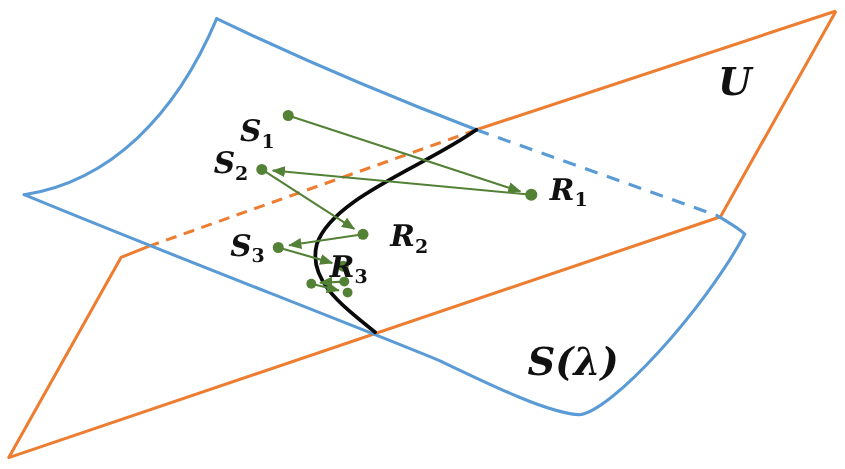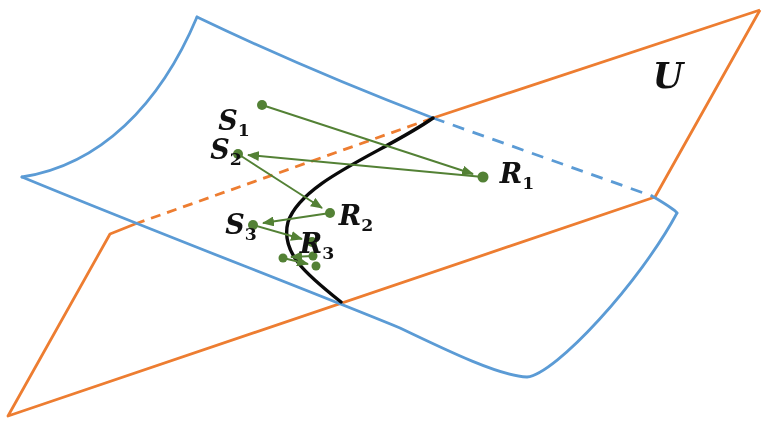--- a/index.html
+++ b/index.html
@@ -97,20 +97,21 @@
       <circle class="fill-iter" cx="330" cy="213" r="5"></circle>
       <circle class="fill-iter" cx="253" cy="225" r="5"></circle>
       <circle class="fill-iter" cx="312" cy="242" r="5"></circle>
       <circle class="fill-iter" cx="313" cy="256" r="4.5"></circle>
       <circle class="fill-iter" cx="283" cy="258" r="4.5"></circle>
       <circle class="fill-iter" cx="316" cy="266" r="4.5"></circle>
     </g>
   </svg>
 
   <div class="math-label" style="left: 234px; top: 88px; margin-top: 32px;"><span>S</span><sub>1</sub></div>
-  <div class="math-label" style="left: 226px; top: 149px;"><span>S</span><sub>2</sub></div>
-  <div class="math-label" style="left: 241px; top: 224px;"><span>S</span><sub>3</sub></div>
+  <div class="math-label" style="left: 210px; top: 149px;"><span>S</span><sub>2</sub></div>
+  <div class="math-label" style="left: 225px; top: 224px;"><span>S</span><sub>3</sub></div>
   <div class="math-label" style="left: 517px; top: 173px;"><span>R</span><sub>1</sub></div>
-  <div class="math-label" style="left: 356px; top: 215px;"><span>R</span><sub>2</sub></div>
+  <div class="math-label" style="left: 372px; top: 215px;"><span>R</span><sub>2</sub></div>
   <div class="math-label" style="left: 317px; top: 243px;"><span>R</span><sub>3</sub></div>
   <div class="math-label big" style="left: 668px; top: 75px;">U</div>
+  <div class="math-label big" style="left: 521px; top: 329px;">S(λ)</div>
 
 </div>
 
 </body></html>

